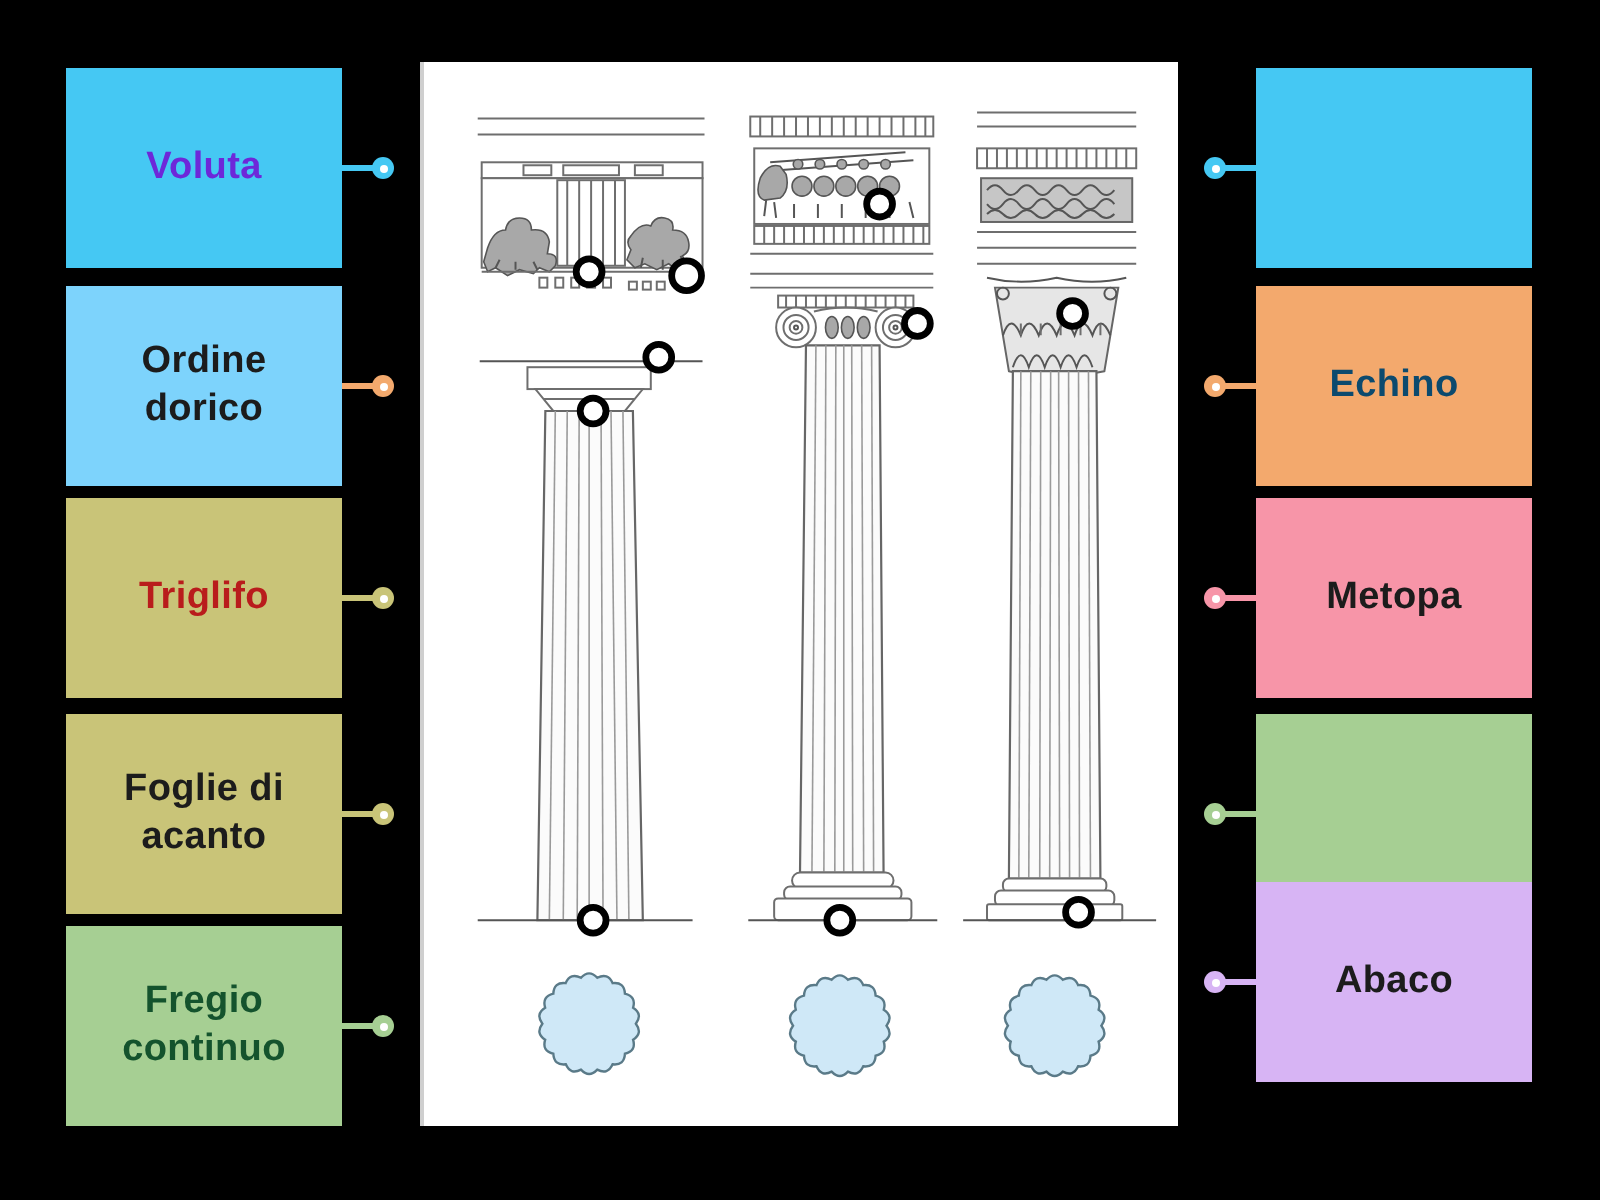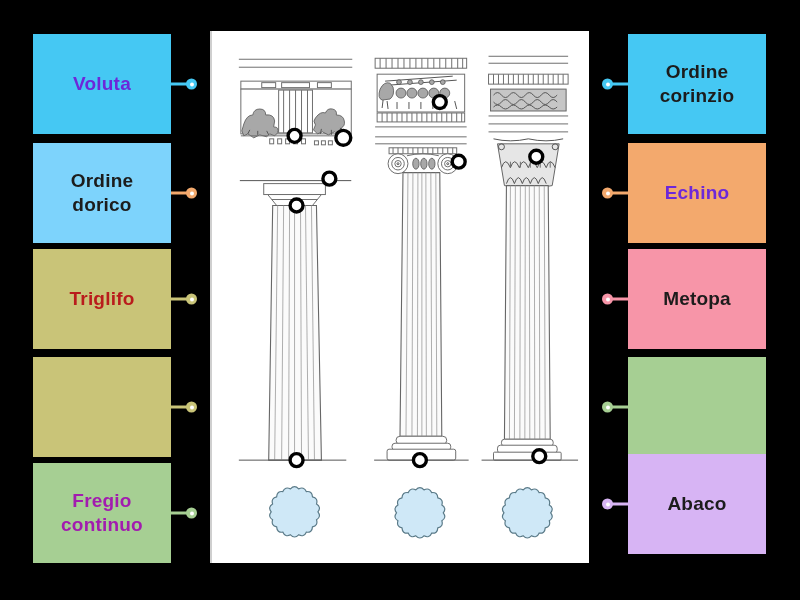--- a/index.html
+++ b/index.html
@@ -66,25 +66,26 @@
         <span class="label-text" style="color: rgb(28, 28, 28);">Ordine dorico</span>
         <i class="connector" style="background: rgb(243, 169, 109);"></i>
         <i class="dot" style="background: rgb(243, 169, 109);"></i>
       </div>
       <div class="label left" style="top: 249px; background: rgb(201, 196, 120); --dot-inner: #ffffff;">
         <span class="label-text" style="color: #b91c1c;">Triglifo</span>
         <i class="connector" style="background: rgb(201, 196, 120);"></i>
         <i class="dot" style="background: rgb(201, 196, 120);"></i>
       </div>
       <div class="label left" style="top: 357px; background: rgb(201, 196, 120); --dot-inner: #ffffff;">
+        <span class="label-text" style="color: rgb(28, 28, 28);">Foglie di acanto</span>
         <i class="connector" style="background: rgb(201, 196, 120);"></i>
         <i class="dot" style="background: rgb(201, 196, 120);"></i>
       </div>
       <div class="label left" style="top: 463px; background: rgb(166, 207, 147); --dot-inner: #ffffff;">
-        <span class="label-text" style="color: #a21caf;">Fregio continuo</span>
+        <span class="label-text" style="color: #14532d;">Fregio continuo</span>
         <i class="connector" style="background: rgb(166, 207, 147);"></i>
         <i class="dot" style="background: rgb(166, 207, 147);"></i>
       </div>
     </div>
 
   <div id="image-panel" style="background:#fff;">
     <svg id="columns-svg" viewBox="0 0 379 532" xmlns="http://www.w3.org/2000/svg">
 
       <g>
         <line class="ln" x1="27" y1="27" x2="141" y2="27"></line>
@@ -243,38 +244,37 @@
           <circle cx="326" cy="125" r="6.5" fill="#ffffff" stroke="#000000" stroke-width="3.4"></circle>
           <circle cx="85" cy="430" r="6.5" fill="#ffffff" stroke="#000000" stroke-width="3.4"></circle>
           <circle cx="209" cy="430" r="6.5" fill="#ffffff" stroke="#000000" stroke-width="3.4"></circle>
           <circle cx="329" cy="426" r="6.5" fill="#ffffff" stroke="#000000" stroke-width="3.4"></circle>
         </g>
     </svg>
   </div>
 
   <div id="right-labels">
       <div class="label right" style="top: 34px; background: rgb(69, 200, 243); --dot-inner: #ffffff;">
-        <span class="label-text" style="color: rgb(28, 28, 28);">Ordine corinzio</span>
         <i class="connector" style="background: rgb(69, 200, 243);"></i>
         <i class="dot" style="background: rgb(69, 200, 243);"></i>
       </div>
       <div class="label right" style="top: 143px; background: rgb(243, 169, 109); --dot-inner: #ffffff;">
-        <span class="label-text" style="color: #6d28d9;">Echino</span>
+        <span class="label-text" style="color: #0c4a6e;">Echino</span>
         <i class="connector" style="background: rgb(243, 169, 109);"></i>
         <i class="dot" style="background: rgb(243, 169, 109);"></i>
       </div>
       <div class="label right" style="top: 249px; background: rgb(247, 149, 168); --dot-inner: #ffffff;">
         <span class="label-text" style="color: rgb(28, 28, 28);">Metopa</span>
         <i class="connector" style="background: rgb(247, 149, 168);"></i>
         <i class="dot" style="background: rgb(247, 149, 168);"></i>
       </div>
       <div class="label right" style="top: 357px; background: rgb(166, 207, 147); --dot-inner: #ffffff;">
         <i class="connector" style="background: rgb(166, 207, 147);"></i>
         <i class="dot" style="background: rgb(166, 207, 147);"></i>
       </div>
-      <div class="label right" style="top: 454px; background: rgb(215, 180, 244); --dot-inner: #ffffff;">
+      <div class="label right" style="top: 441px; background: rgb(215, 180, 244); --dot-inner: #ffffff;">
         <span class="label-text" style="color: rgb(28, 28, 28);">Abaco</span>
         <i class="connector" style="background: rgb(215, 180, 244);"></i>
         <i class="dot" style="background: rgb(215, 180, 244);"></i>
       </div>
     </div>
 
 </div>
 
 </body></html>

